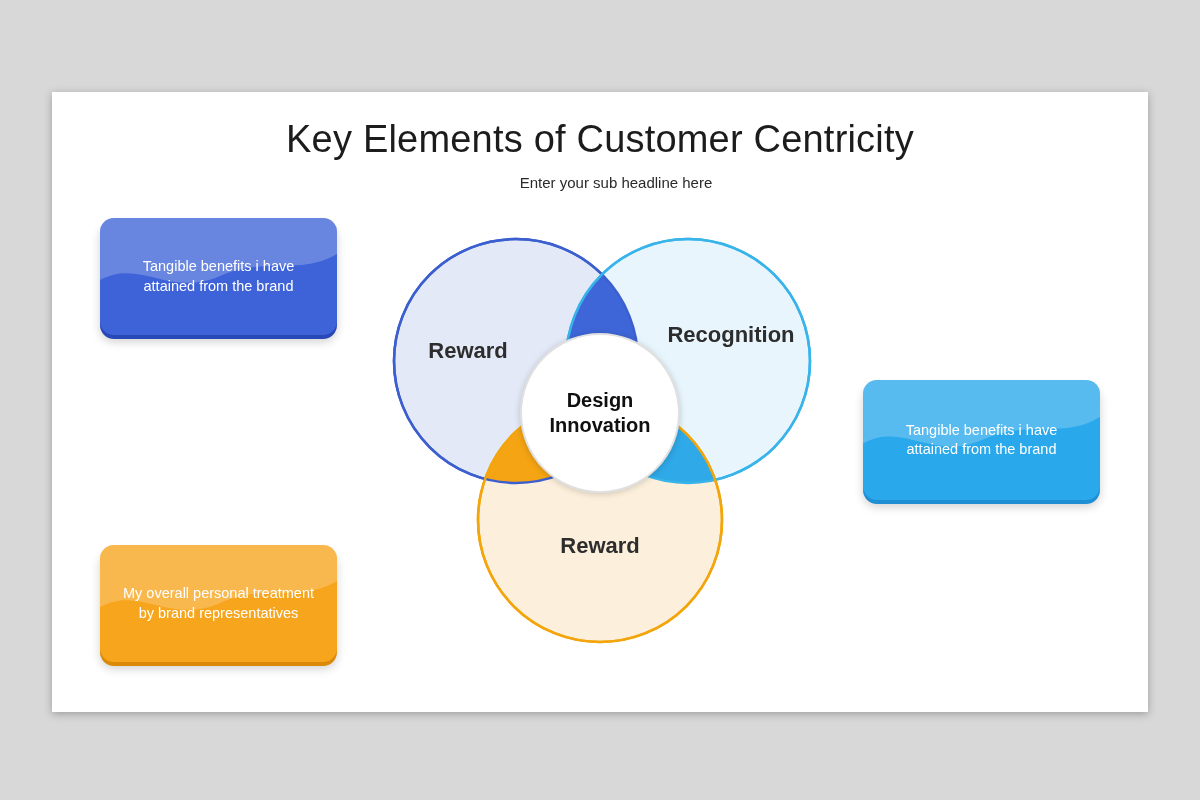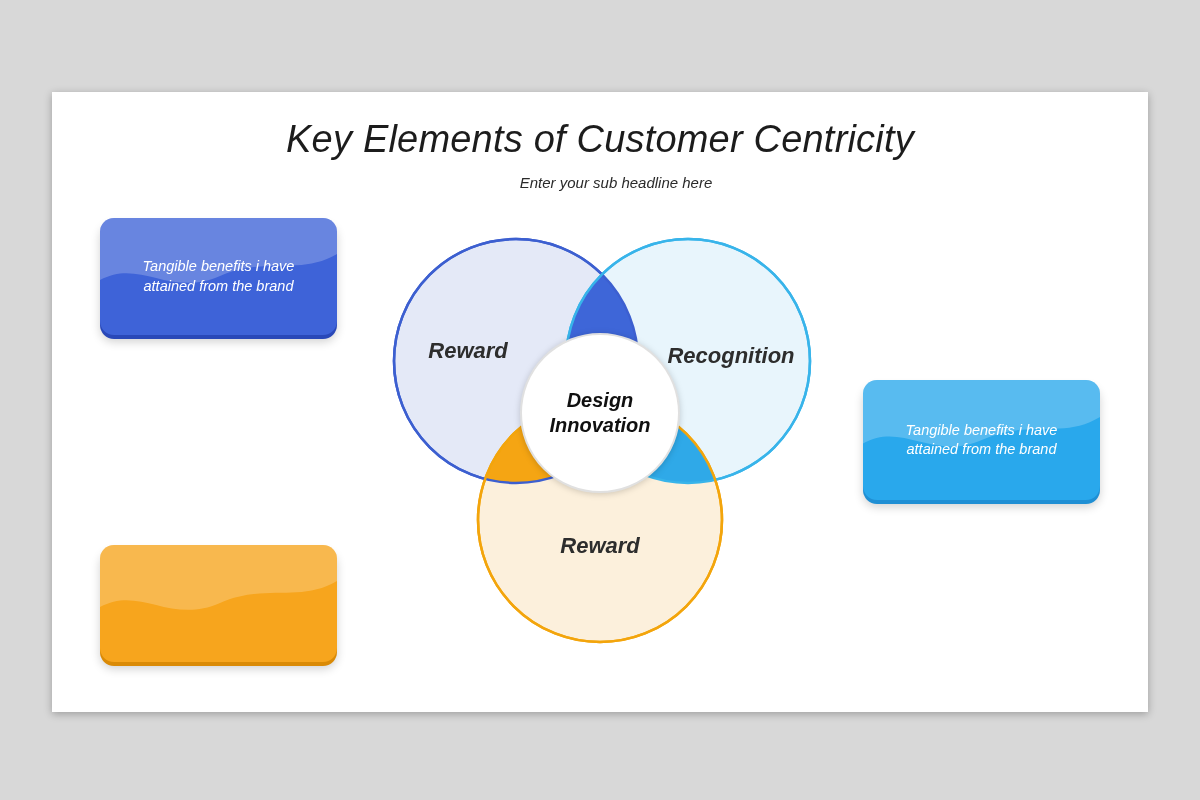--- a/index.html
+++ b/index.html
@@ -3,21 +3,20 @@
 <meta charset="utf-8">
 <style>
   html, body { margin: 0; padding: 0; }
   body {
     width: 1200px; height: 800px; overflow: hidden;
     font-family: "Liberation Sans", sans-serif;
   }
   .stage {
     position: relative; width: 1200px; height: 800px;
     background: #d8d8d8;
-    font-style: italic;
   }
   .slide {
     position: absolute; left: 52px; top: 92px;
     width: 1096px; height: 620px;
     background: #ffffff;
     box-shadow: 0 2px 8px rgba(0,0,0,0.28);
   }
   .title {
     position: absolute; left: 0; top: 24px; width: 100%;
     margin: 0; text-align: center;
@@ -43,21 +42,21 @@
   .card-top-left   { left: 48px;  top: 126px; }
   .card-right      { left: 811px; top: 288px; height: 120px; }
   .card-bottom-left{ left: 48px;  top: 453px; }
   .venn { position: absolute; left: 328px; top: 138px; }
   .venn-center-circle { filter: drop-shadow(0 1px 3px rgba(0,0,0,0.18)); }
   .venn-label {
     position: absolute; transform: translate(-50%,-50%);
     font-weight: bold; font-size: 22px; color: #2d2d2d; white-space: nowrap;
   }
   .label-reward      { left: 416px; top: 259px; }
-  .label-recognition { left: 679px; top: 264px; }
+  .label-recognition { left: 679px; top: 243px; }
   .label-respect     { left: 548px; top: 454px; }
   .venn-center-label {
     position: absolute; left: 548px; top: 321px;
     transform: translate(-50%,-50%);
     width: 120px; text-align: center;
     font-weight: bold; font-size: 20px; line-height: 1.25; color: #101010;
   }
 </style>
 </head>
 <body>
@@ -79,20 +78,21 @@
       <svg class="wave" viewBox="0 0 237 117" preserveAspectRatio="none" aria-hidden="true">
         <path d="M0,62 C40,40 70,80 120,58 C165,38 200,58 237,36 L237,0 L0,0 Z" fill="rgba(255,255,255,0.22)"></path>
       </svg>
       <div class="card-text">Tangible benefits i have attained from the brand</div>
     </div>
 
     <div class="card card-bottom-left" style="background-color: rgb(247, 165, 29); --edge: #da8a06;">
       <svg class="wave" viewBox="0 0 237 117" preserveAspectRatio="none" aria-hidden="true">
         <path d="M0,62 C40,40 70,80 120,58 C165,38 200,58 237,36 L237,0 L0,0 Z" fill="rgba(255,255,255,0.22)"></path>
       </svg>
+      <div class="card-text">My overall personal treatment by brand representatives</div>
     </div>
 
     <svg class="venn" width="450" height="430" viewBox="0 0 450 430">
       <defs>
         <clipPath id="clipRecognition">
             <circle cx="308" cy="131" r="122"></circle>
           </clipPath>
         <clipPath id="clipRespect">
             <circle cx="220" cy="290" r="122"></circle>
           </clipPath>

